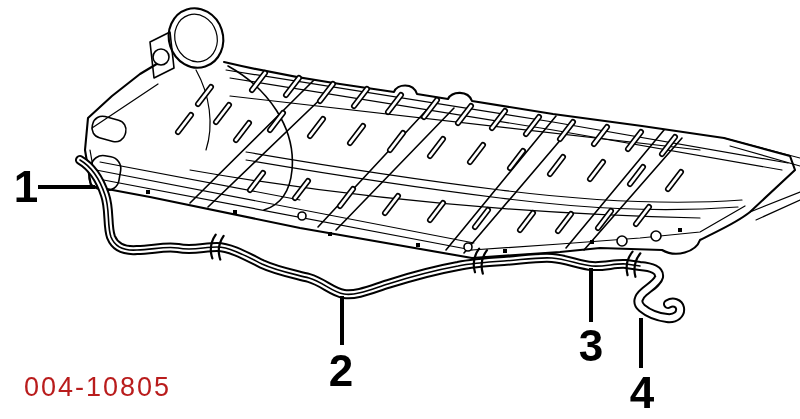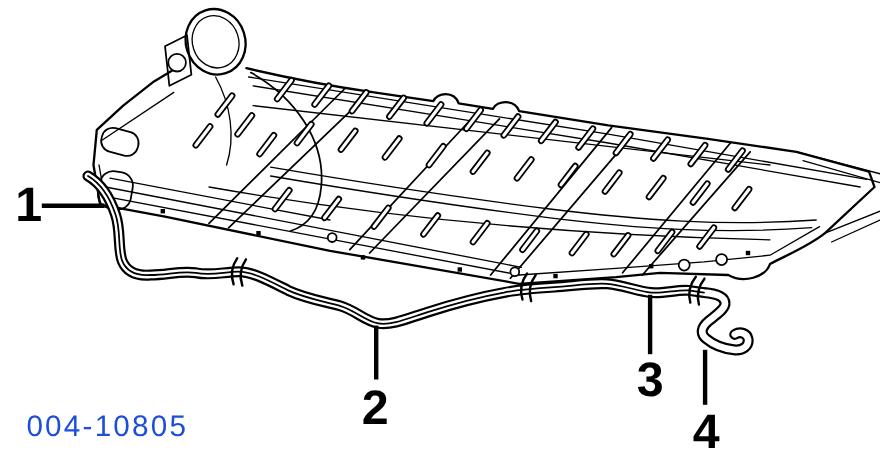--- a/index.html
+++ b/index.html
@@ -19,21 +19,21 @@
   .clamp{fill:none;stroke:#000;stroke-width:2.2;stroke-linecap:round;}
   .leader{stroke:#000;stroke-width:4;}
   .dot{fill:#000;}
   .hole{fill:#fff;stroke:#000;stroke-width:1.6;}
   .callout{
     position:absolute;transform:translate(-50%,-50%);
     font-size:44px;font-weight:700;color:#000;line-height:1;
   }
   .part-code{
     position:absolute;left:24px;top:372px;
-    font-size:27px;font-weight:400;letter-spacing:2px;color:#1d4ed8;
+    font-size:27px;font-weight:400;letter-spacing:2px;color:#b91c1c;
   }
 </style>
 </head>
 <body>
 
 <div class="stage">
 
   <svg width="800" height="419" viewBox="0 0 800 419">
     <defs>
       <g id="rib">

